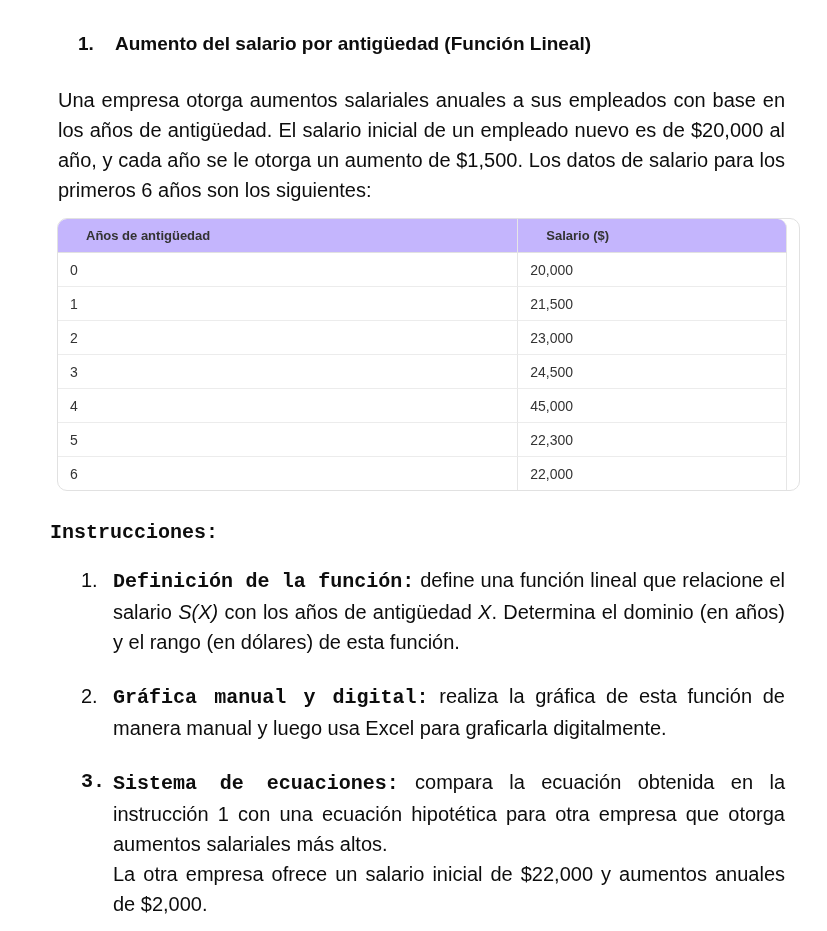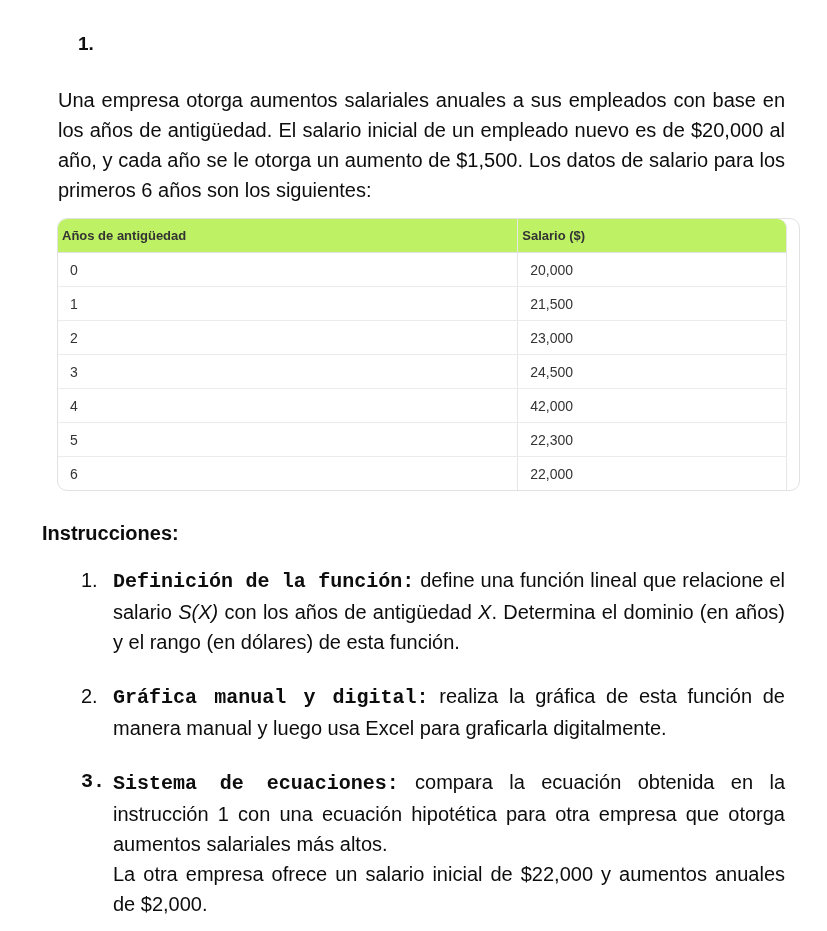--- a/index.html
+++ b/index.html
@@ -47,69 +47,71 @@
     background: #ffffff;
     box-sizing: border-box;
   }
   table {
     width: 100%;
     border-collapse: separate;
     border-spacing: 0;
     color: #333333;
   }
   thead th {
-    background: #bef264;
+    background: #c4b5fd;
     font-size: 13px;
     font-weight: bold;
     text-align: left;
-    padding: 9px 4px;
+    padding: 9px 28px;
     border-bottom: 1px solid #e1e1e1;
   }
   thead th:first-child { border-top-left-radius: 9px; }
   thead th:last-child  { border-top-right-radius: 9px; }
   th:last-child, td:last-child {
     border-left: 1px solid #e6e6e6;
     border-right: 1px solid #e6e6e6;
   }
   td {
     font-size: 14px;
     padding: 8px 12px;
     border-bottom: 1px solid #ececec;
     height: 17px;
   }
   tbody tr:last-child td { border-bottom: none; }
   col.c1 { width: 63%; }
   col.c2 { width: 37%; }
 
   
   .instr-head {
-    margin: 30px 0 0 0;
+    margin: 30px 0 0 8px;
     font-size: 20px;
     font-weight: bold;
     line-height: 24px;
+    font-family: Liberation Mono, monospace;
   }
   .olist { margin-top: 20px; }
   .oitem {
     display: flex;
     margin: 0 0 24px 39px;
     font-size: 20px;
     line-height: 30px;
   }
   .onum { flex: 0 0 32px; }
   .obody { flex: 1; text-align: justify; }
   .bold { font-weight: bold; font-family: Liberation Mono, monospace; }
   .italic { font-style: italic; }
 </style>
 </head>
 <body>
 
 <div class="page">
 
   <div class="title">
     <span class="tnum">1.</span>
+    <span>Aumento del salario por antigüedad (Función Lineal)</span>
   </div>
 
   <p class="intro">Una empresa otorga aumentos salariales anuales a sus empleados con base en los años de antigüedad. El salario inicial de un empleado nuevo es de $20,000 al año, y cada año se le otorga un aumento de $1,500. Los datos de salario para los primeros 6 años son los siguientes:</p>
 
   <div class="table-wrap">
     <table>
       <colgroup>
           <col class="c1">
           <col class="c2">
         </colgroup>
@@ -131,21 +133,21 @@
           <tr>
             <td>2</td>
             <td>23,000</td>
           </tr>
           <tr>
             <td>3</td>
             <td>24,500</td>
           </tr>
           <tr>
             <td>4</td>
-            <td>42,000</td>
+            <td>45,000</td>
           </tr>
           <tr>
             <td>5</td>
             <td>22,300</td>
           </tr>
           <tr>
             <td>6</td>
             <td>22,000</td>
           </tr>
         </tbody>

